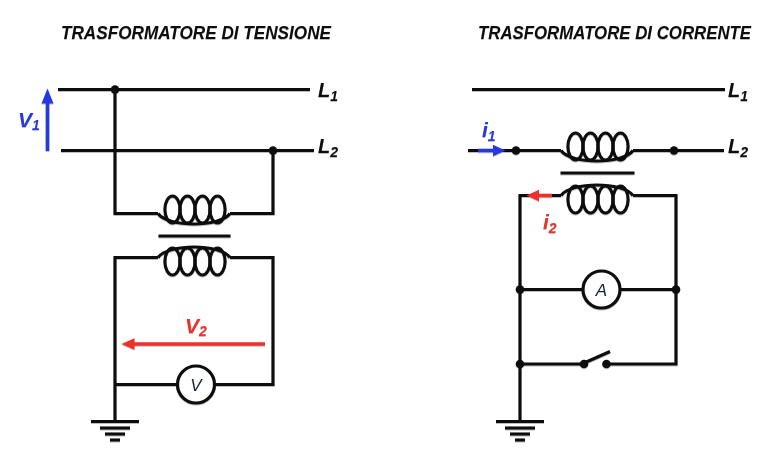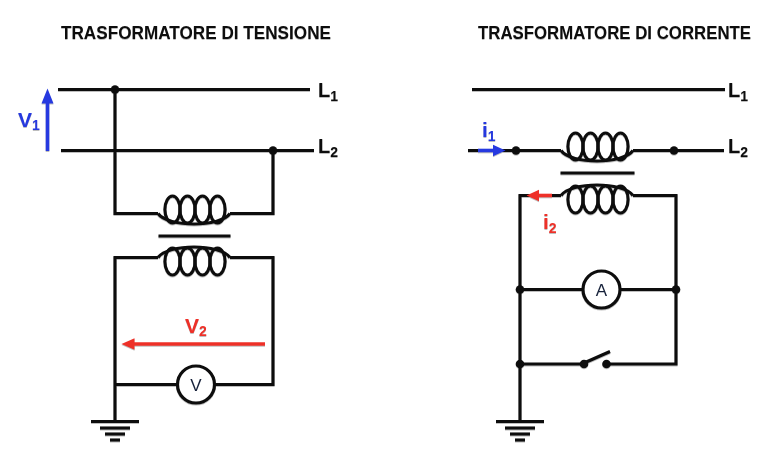--- a/index.html
+++ b/index.html
@@ -1,17 +1,17 @@
 <!DOCTYPE html>
 <html style="--wire: #0d0d0d; --blue: #2639e0; --red: #ee3028; --meter_text: #16213a; --label_text: #0d0d0d; --background: #ffffff;"><head>
 <meta charset="utf-8">
 <style>
   html,body{margin:0;padding:0;}
   body{background:var(--background,#ffffff);width:768px;height:460px;overflow:hidden;}
-  .stage{position:relative;width:768px;height:460px;}
+  .stage{position:relative;width:768px;height:460px;font-style:italic;}
   svg{display:block;filter:drop-shadow(0.6px 1.1px 0.7px rgba(70,70,70,0.35));}
   svg text{font-family:"Liberation Sans","DejaVu Sans",sans-serif;}
   .title{font-weight:700;font-size:19px;fill:var(--label_text,#0d0d0d);}
   .lbl{font-weight:700;font-size:20px;fill:var(--label_text,#0d0d0d);}
   .biglbl{font-weight:700;font-size:21px;}
   .sub{font-size:14px;font-weight:700;}
   .blue-text{fill:var(--blue,#2639e0);}
   .red-text{fill:var(--red,#ee3028);}
   .wire{stroke:var(--wire,#0d0d0d);stroke-width:3.1;fill:none;stroke-linecap:butt;}
   .dot{fill:var(--wire,#0d0d0d);stroke:none;}

